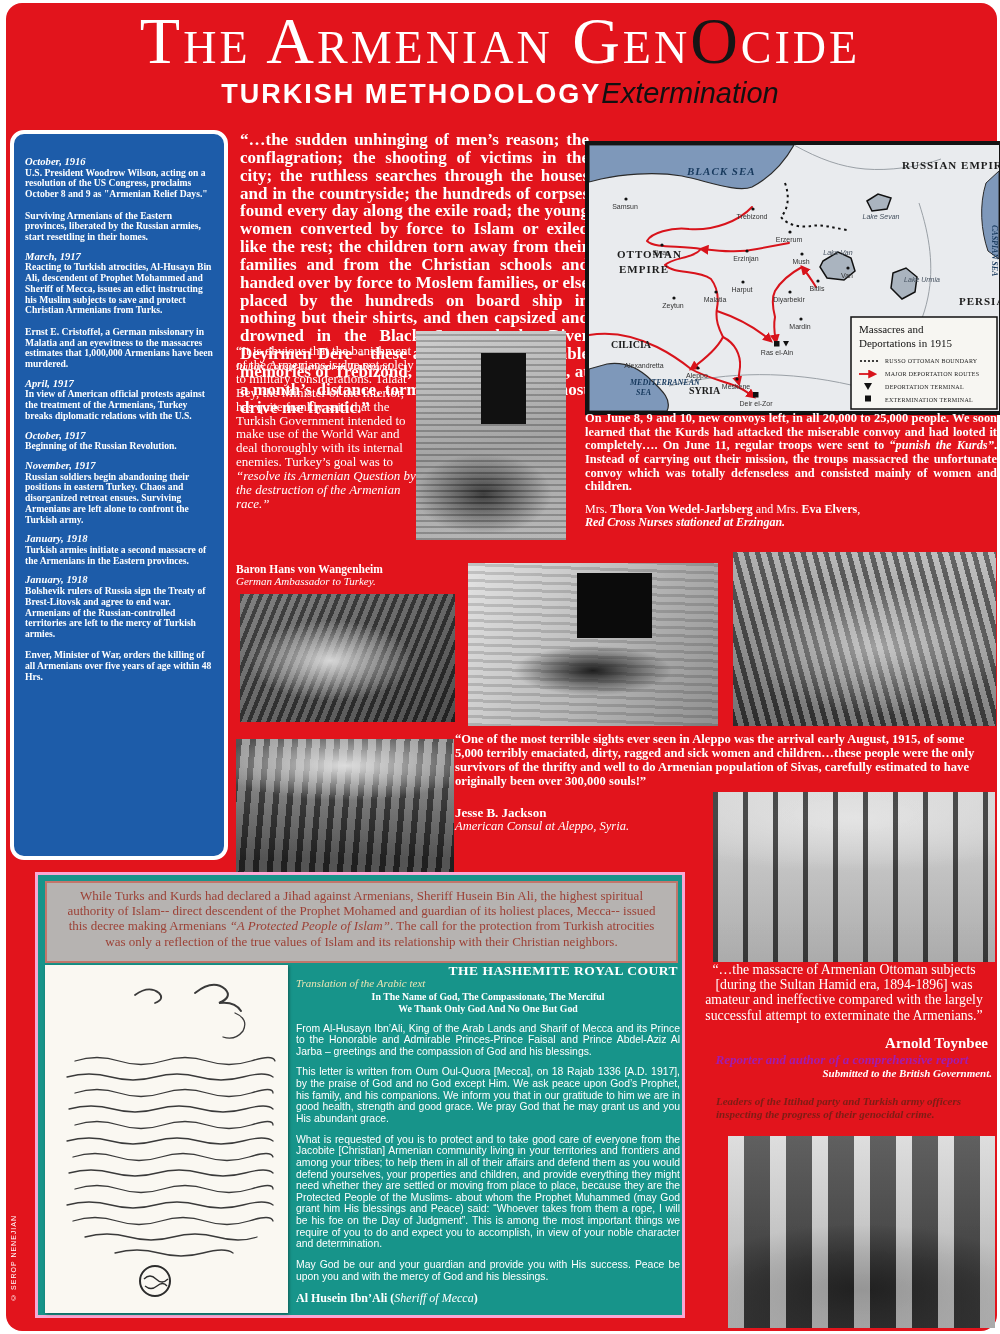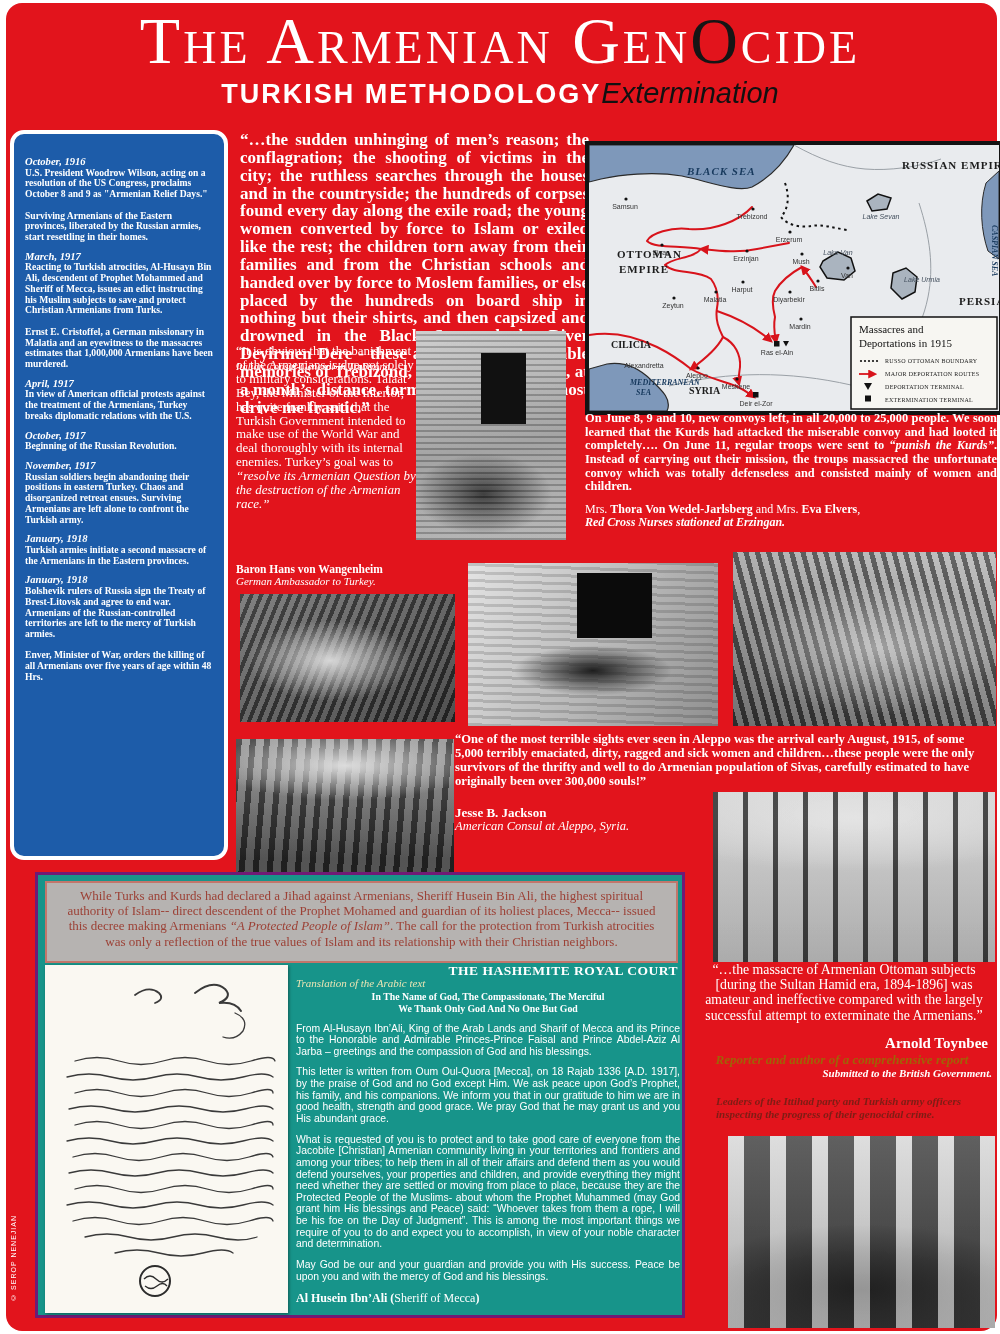--- a/index.html
+++ b/index.html
@@ -38,21 +38,21 @@
   .june-attr{position:absolute;left:585px;top:502px;font-size:12px;}
   .june-attr b{font-weight:bold;}
   .june-role{position:absolute;left:585px;top:515px;font-size:12px;font-style:italic;font-weight:bold;}
 
   .jackson{position:absolute;left:455px;top:733px;width:533px;font-size:12.6px;font-weight:bold;line-height:1.1;}
   .jackson-name{position:absolute;left:455px;top:805px;font-size:13px;font-weight:bold;}
   .jackson-role{position:absolute;left:455px;top:819px;font-size:12.5px;font-style:italic;}
 
   .toynbee{position:absolute;left:692px;top:962px;width:304px;text-align:center;font-size:13.8px;line-height:1.1;color:#fff;}
   .toynbee-name{position:absolute;left:692px;top:1035px;width:296px;text-align:right;font-size:15px;font-weight:bold;color:#fff;}
-  .toynbee-role{position:absolute;left:692px;top:1052px;width:300px;text-align:center;font-size:13px;font-style:italic;font-weight:bold;color:#a16207;}
+  .toynbee-role{position:absolute;left:692px;top:1052px;width:300px;text-align:center;font-size:13px;font-style:italic;font-weight:bold;color:#a21caf;}
   .toynbee-role2{position:absolute;left:692px;top:1067px;width:300px;text-align:right;font-size:11px;font-style:italic;font-weight:bold;color:#fff;}
   .officers-caption{position:absolute;left:716px;top:1095px;width:276px;font-size:11px;font-style:italic;font-weight:bold;
                     color:#7d1d15;line-height:1.15;}
 
   
   .photo{position:absolute;filter:grayscale(1) contrast(1.05);}
   .ph-street{left:416px;top:331px;width:150px;height:209px;
     background:linear-gradient(#161616,#161616) 62% 16%/30% 34% no-repeat,
       repeating-linear-gradient(0deg,rgba(40,40,40,.25) 0 2px,rgba(220,220,220,.12) 2px 6px),
       radial-gradient(ellipse 70% 30% at 45% 78%, #2e2e2e 0%, transparent 65%),
@@ -92,34 +92,34 @@
   .mr.big{font-size:11px;letter-spacing:1px;}
   .mr.land{font-size:10px;}
   .mr.small{font-size:8px;}
   .mc{font-size:7px;fill:#333;font-family:"Liberation Sans",sans-serif;}
   .mc.lake{font-style:italic;fill:#44505e;}
   .lg-title{font-size:11px;font-family:"Liberation Serif",serif;fill:#111;}
   .lg-item{font-size:6px;fill:#222;font-family:"Liberation Serif",serif;letter-spacing:.3px;}
 
   
   .teal{position:absolute;left:35px;top:872px;width:650px;height:446px;background:var(--teal,#17948a);
-        border:3px solid #701a75;box-sizing:border-box;}
+        border:3px solid #f9a8d4;box-sizing:border-box;}
   .graybox{position:absolute;left:7px;top:6px;width:633px;height:82px;background:#b6b3b1;border:2px solid #c2766b;
            box-sizing:border-box;color:#9c4136;text-align:center;font-size:13px;line-height:1.17;padding:5px 10px;}
   .graybox .it{font-style:italic;}
   .letter-doc{position:absolute;left:7px;top:90px;width:243px;height:348px;background:#faf8f2;
               box-shadow:1px 1px 3px rgba(0,0,0,.4);}
   .letter-col{position:absolute;left:258px;top:88px;width:384px;color:#fff;}
   .letter-label{position:absolute;left:0;top:2px;font-style:italic;font-size:11px;color:#ece5b4;margin-top:12px;}
   .letter-court{position:absolute;right:2px;top:0;font-size:13.5px;font-weight:bold;letter-spacing:.5px;}
   .letter-sub{margin-top:28px;text-align:center;font-size:9.8px;font-weight:bold;line-height:1.2;}
   .letter-body{margin-top:8px;font-family:"Liberation Sans",sans-serif;font-size:10.4px;line-height:1.12;text-align:justify;}
   .letter-body p{margin:0 0 9px 0;}
   .letter-sig{font-size:12px;font-weight:bold;margin-top:2px;}
-  .letter-sig .it{font-weight:normal;font-family:"Liberation Serif",serif;}
+  .letter-sig .it{font-style:italic;font-weight:normal;font-family:"Liberation Serif",serif;}
 
   .copyright{position:absolute;left:10px;top:1215px;color:#fff;font-family:"Liberation Sans",sans-serif;
              font-size:7px;letter-spacing:1px;writing-mode:vertical-rl;transform:rotate(180deg);}
 </style>
 </head>
 <body>
 
 <div class="poster">
   <div class="red-bg"></div>
 

